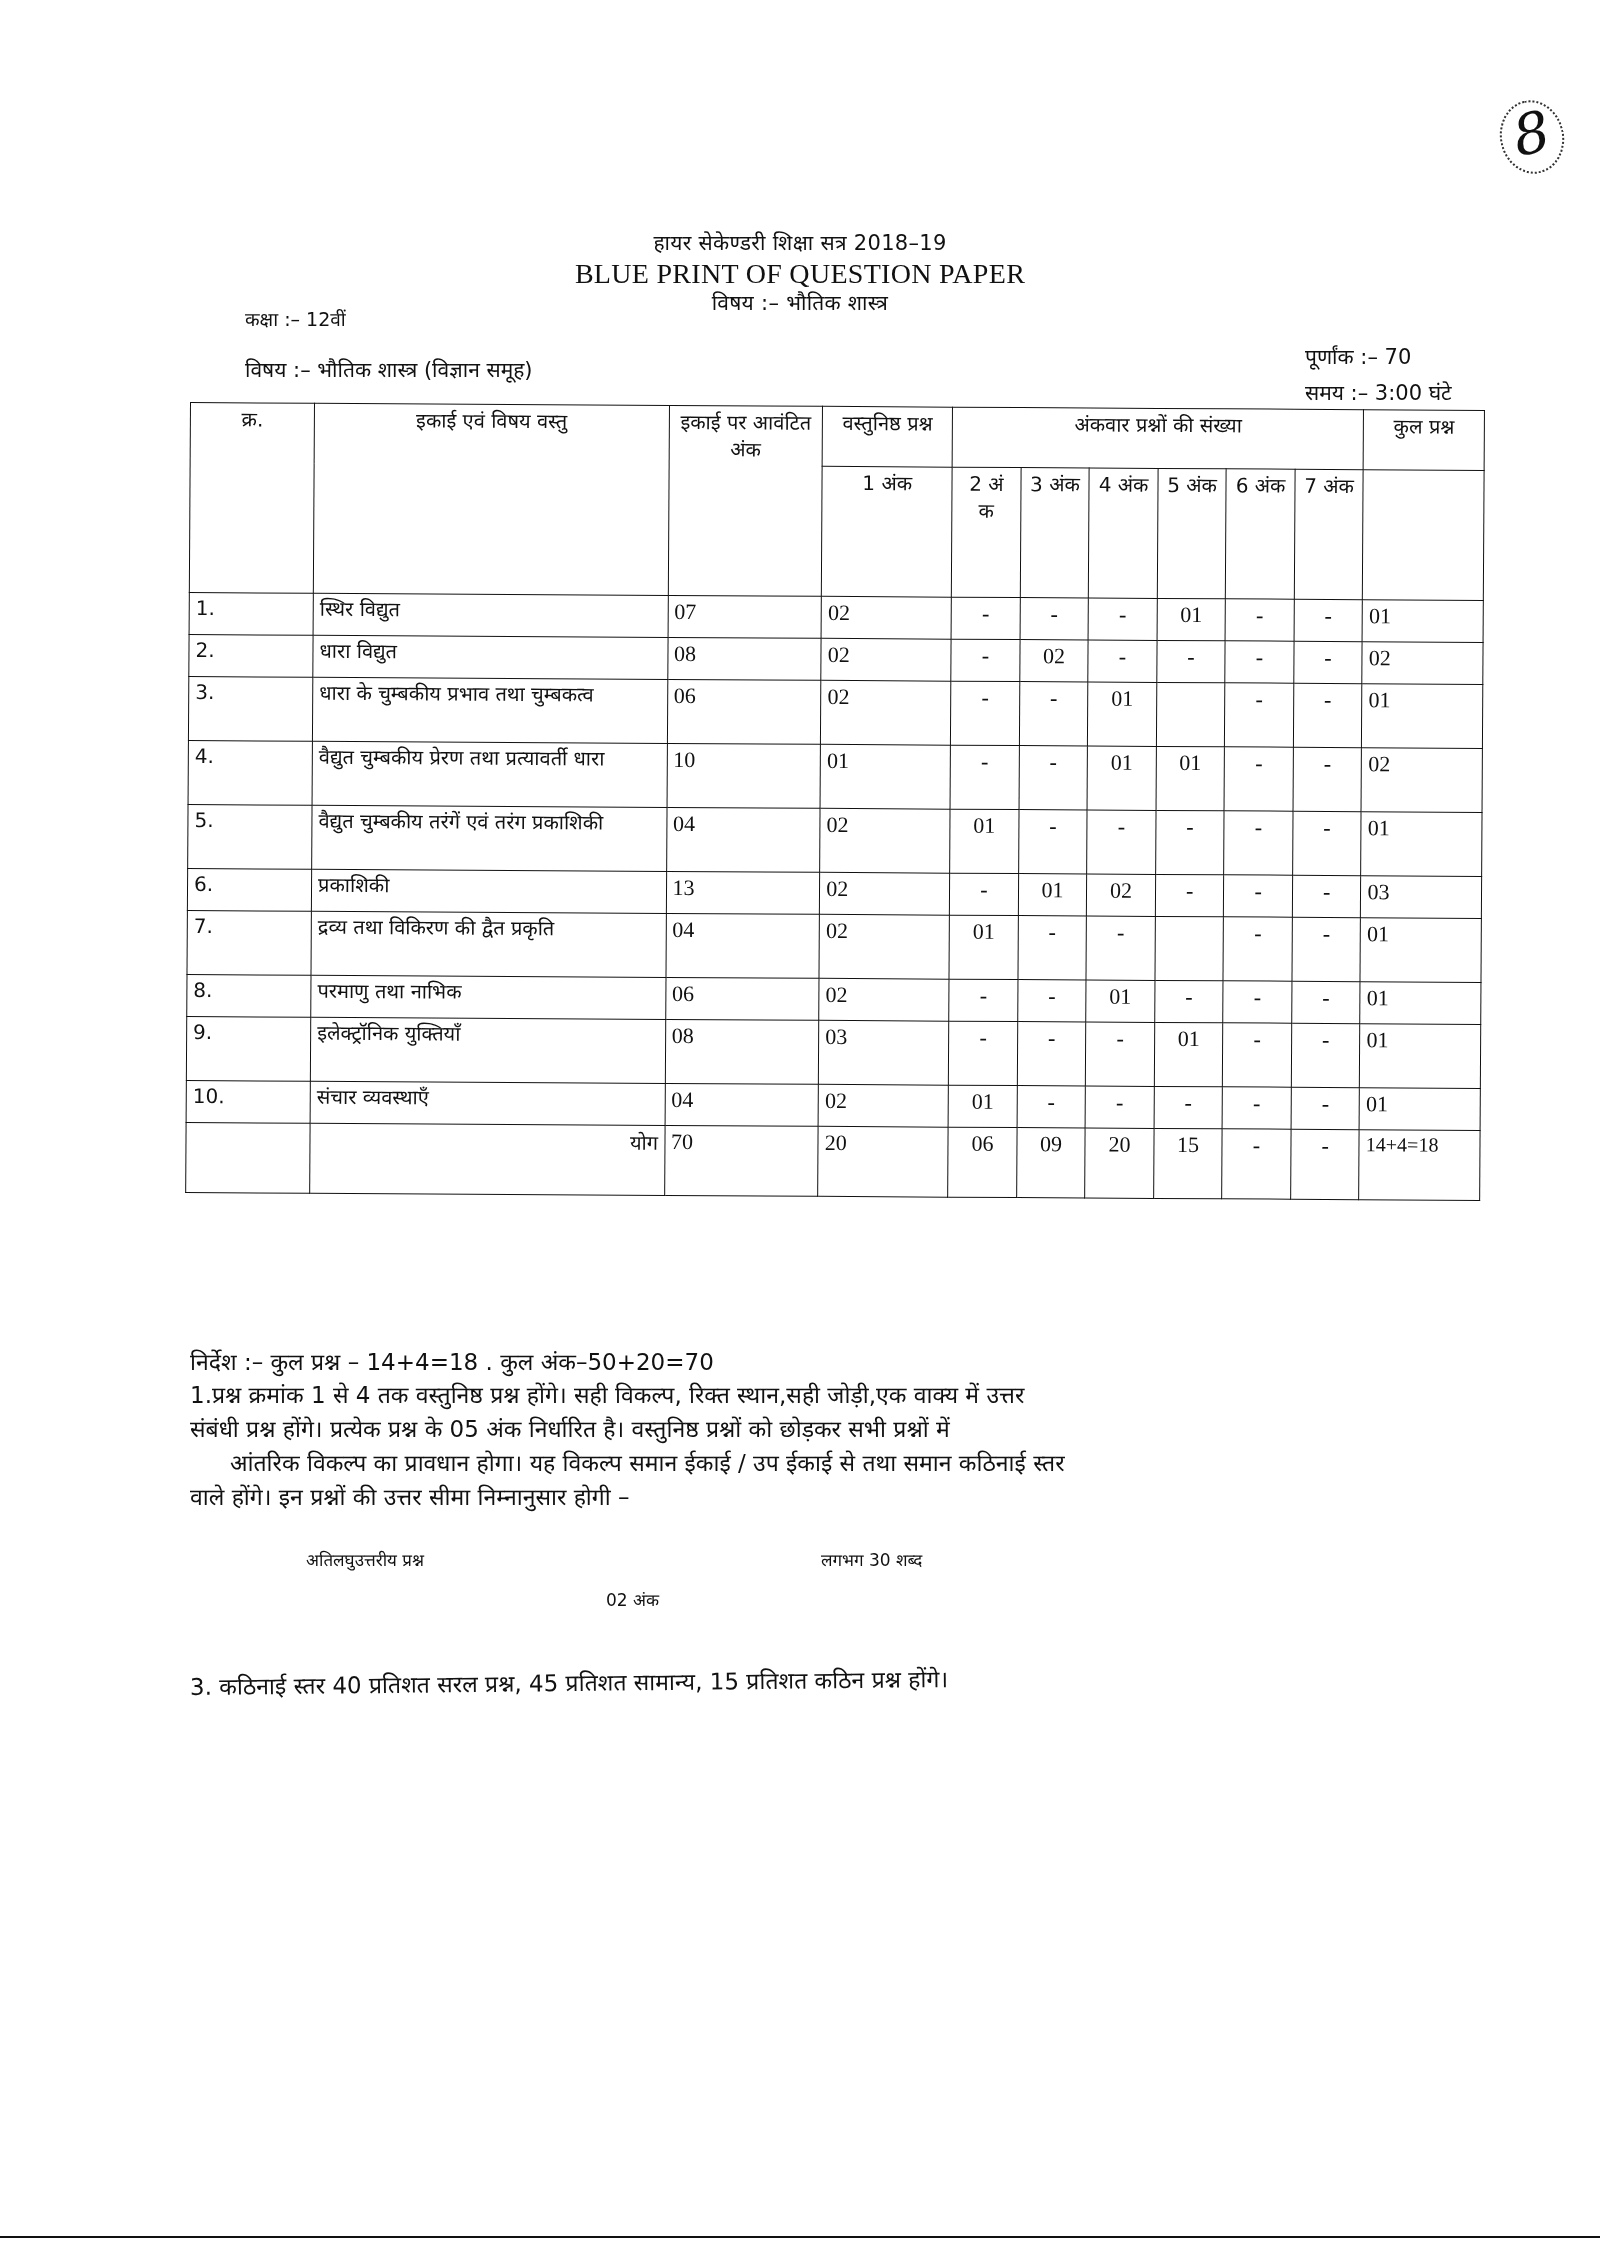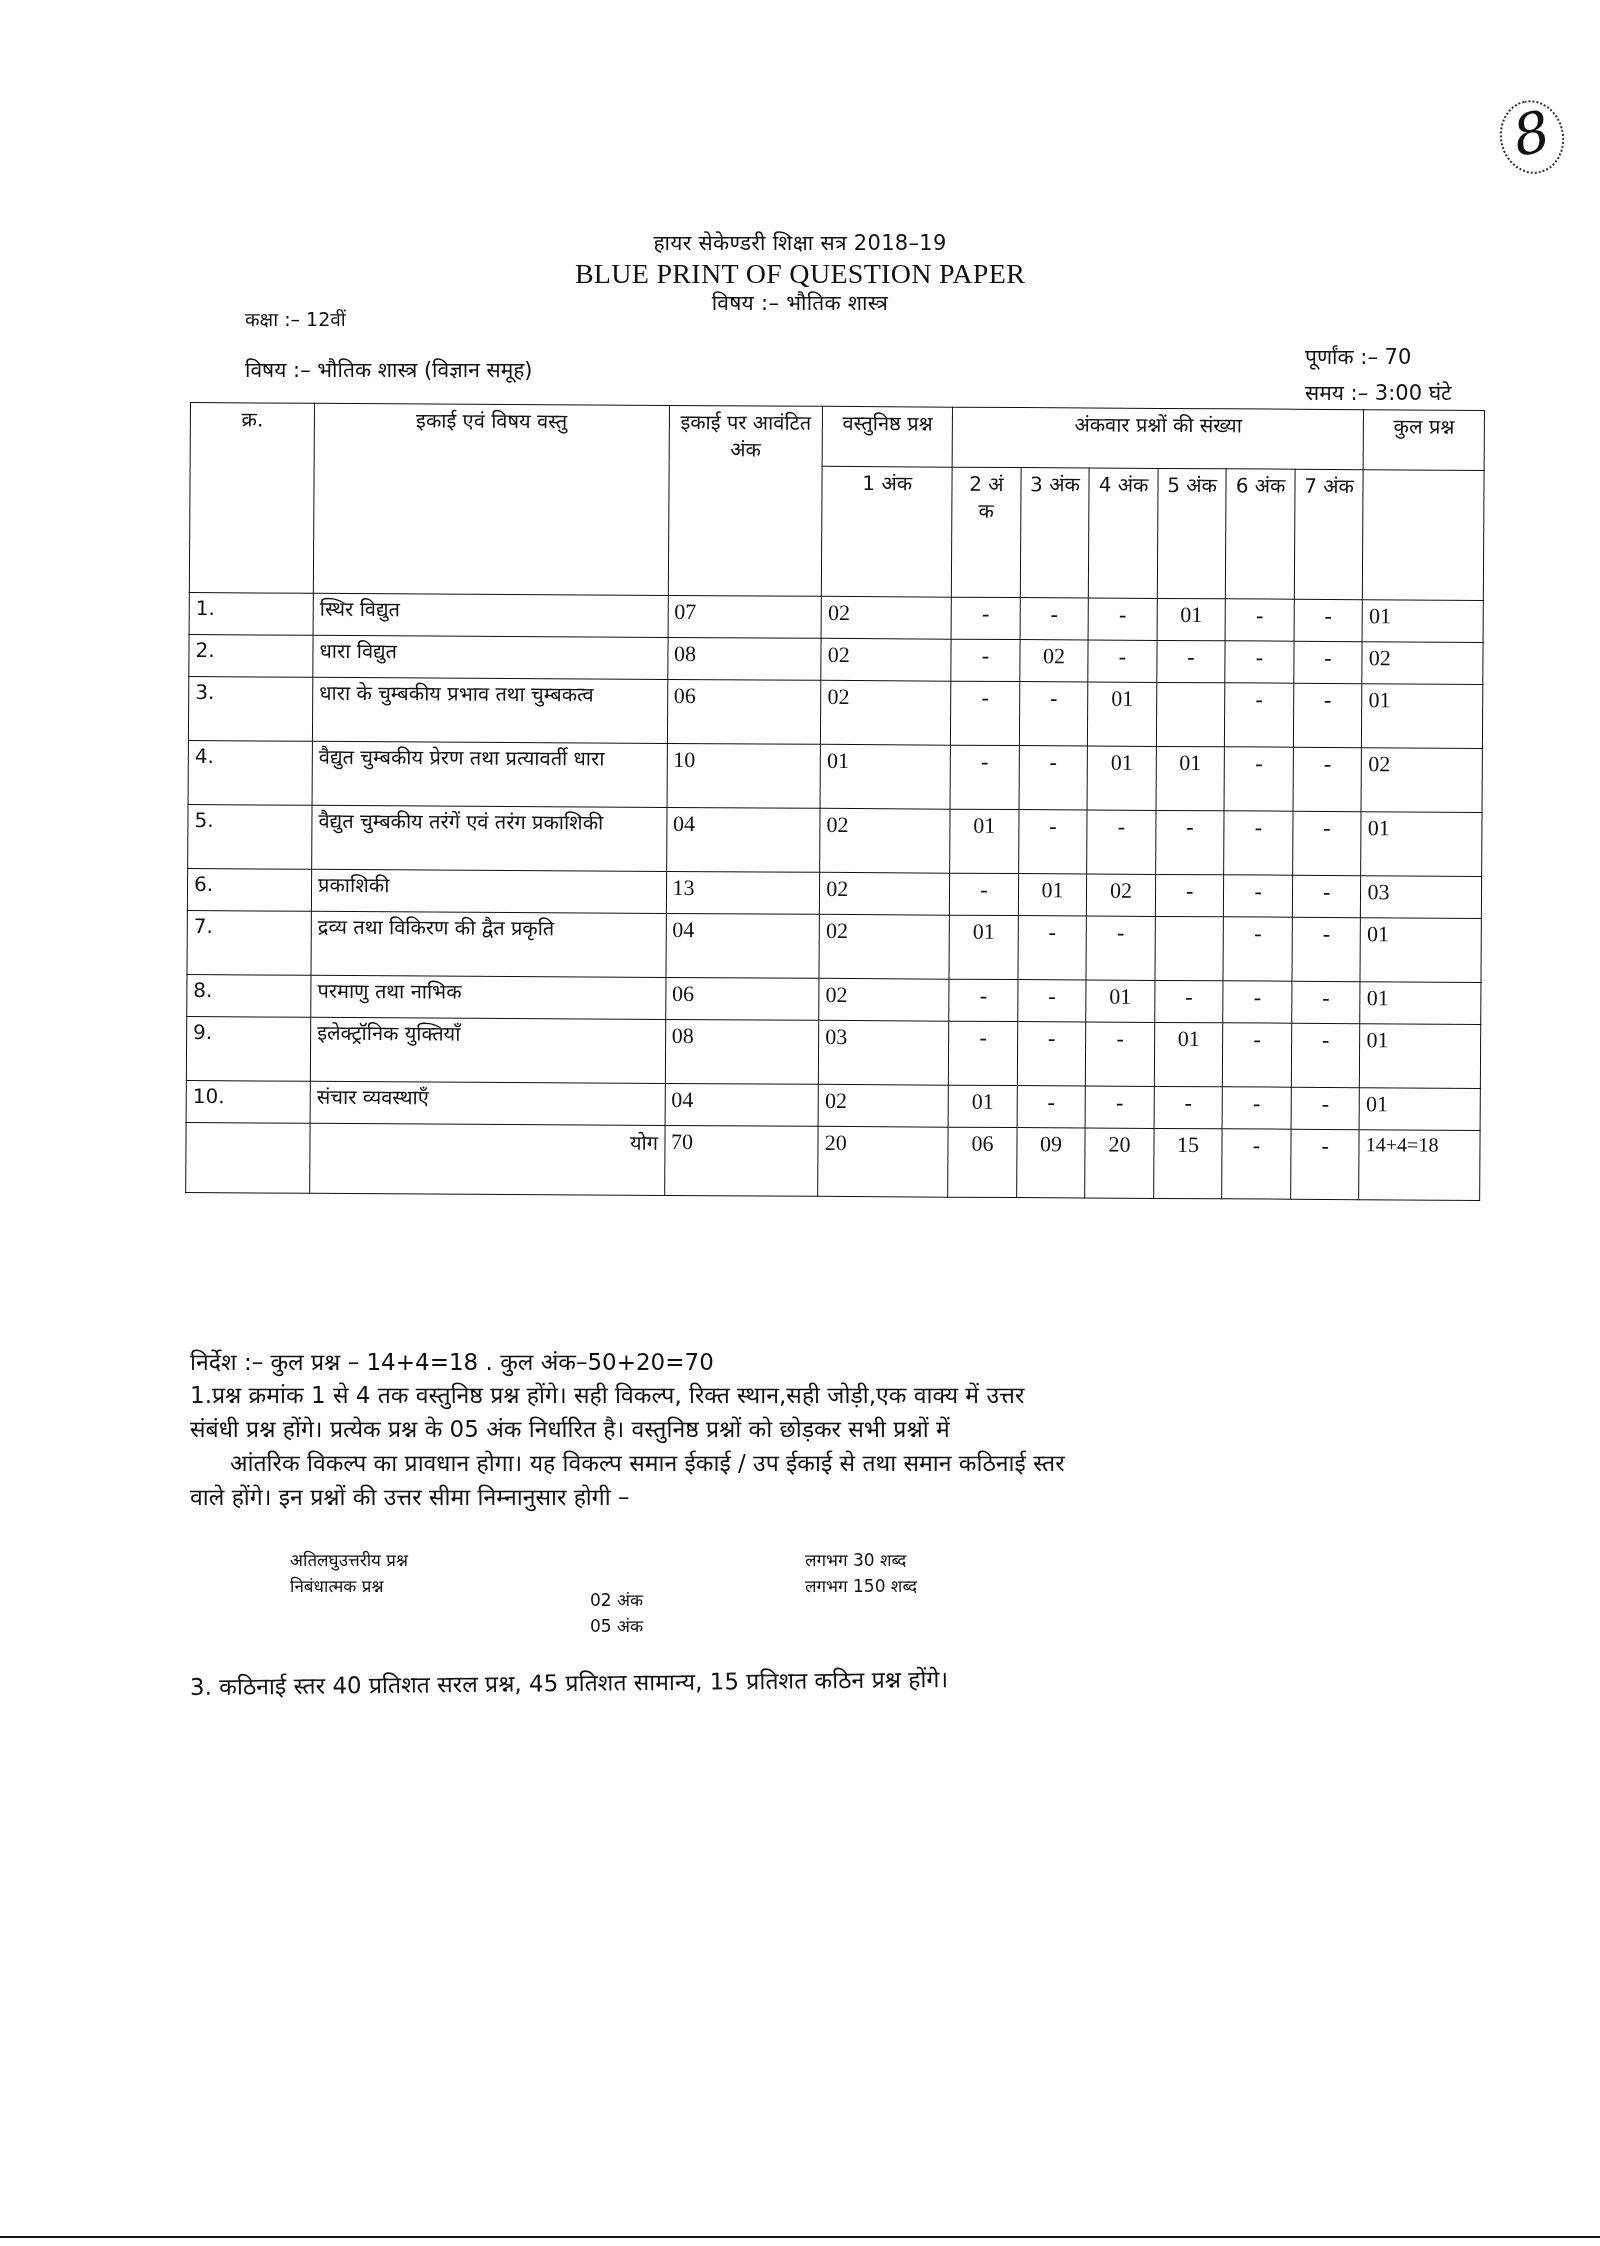--- a/index.html
+++ b/index.html
@@ -31,21 +31,21 @@
   table.bp td.topic { line-height: 1.25; }
   .col-sno { width: 105px; }
   .col-topic { width: 300px; }
   .col-alloc { width: 130px; }
   .col-obj { width: 110px; }
   .col-m { width: 58px; }
   .col-total { width: 102px; }
   .yog { text-align: right; }
   
   .instr { position: absolute; left: 190px; font-size: 23px; white-space: nowrap; }
-  .limits { position: absolute; left: 290px; top: 1548px; font-size: 17px; }
+  .limits { position: absolute; left: 306px; top: 1548px; font-size: 17px; }
   .limits .row { display: flex; height: 26px; }
   .limits .t { width: 300px; }
   .limits .m { width: 215px; margin-top: 40px; }
   .limits .w { width: 200px; }
 </style>
 </head>
 <body>
 
 <div class="corner-mark">8</div>
 
@@ -244,22 +244,17 @@
 <div class="instr" style="top:1412px;">संबंधी प्रश्न होंगे। प्रत्येक प्रश्न के 05 अंक निर्धारित है। वस्तुनिष्ठ प्रश्नों को छोड़कर सभी प्रश्नों में</div>
 <div class="instr" style="top:1446px;margin-left:40px;">आंतरिक विकल्प का प्रावधान होगा। यह विकल्प समान ईकाई / उप ईकाई से तथा समान कठिनाई स्तर</div>
 <div class="instr" style="top:1480px;">वाले होंगे। इन प्रश्नों की उत्तर सीमा निम्नानुसार होगी –</div>
 
 <div class="limits">
   <div class="row">
     <span class="t">अतिलघुउत्तरीय प्रश्न</span>
     <span class="m">02 अंक</span>
     <span class="w">लगभग 30 शब्द</span>
   </div>
-  <div class="row">
-    <span class="t">निबंधात्मक प्रश्न</span>
-    <span class="m">05 अंक</span>
-    <span class="w">लगभग 150 शब्द</span>
-  </div>
 </div>
 
 <div class="instr" style="top:1670px; transform: rotate(-0.6deg); transform-origin:left;">3. कठिनाई स्तर 40 प्रतिशत सरल प्रश्न, 45 प्रतिशत सामान्य, 15 प्रतिशत कठिन प्रश्न होंगे।</div>
 
 <div class="abs" style="left:0; top:2236px; width:1600px; border-top:2px solid #111;"></div>
 
 </body></html>

